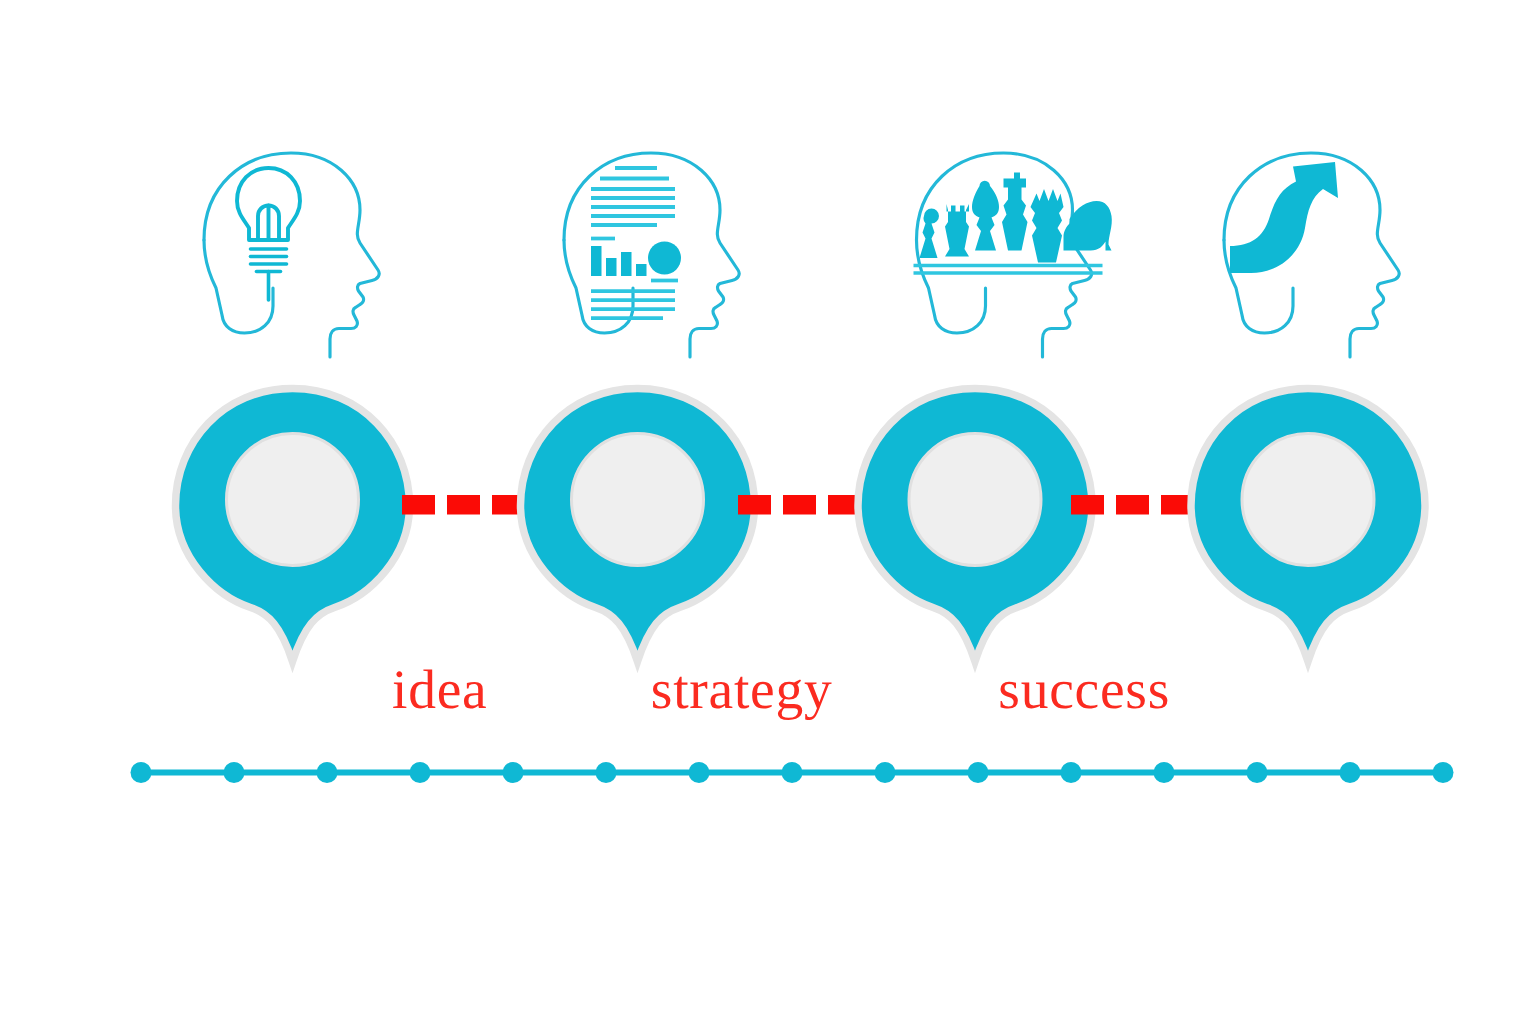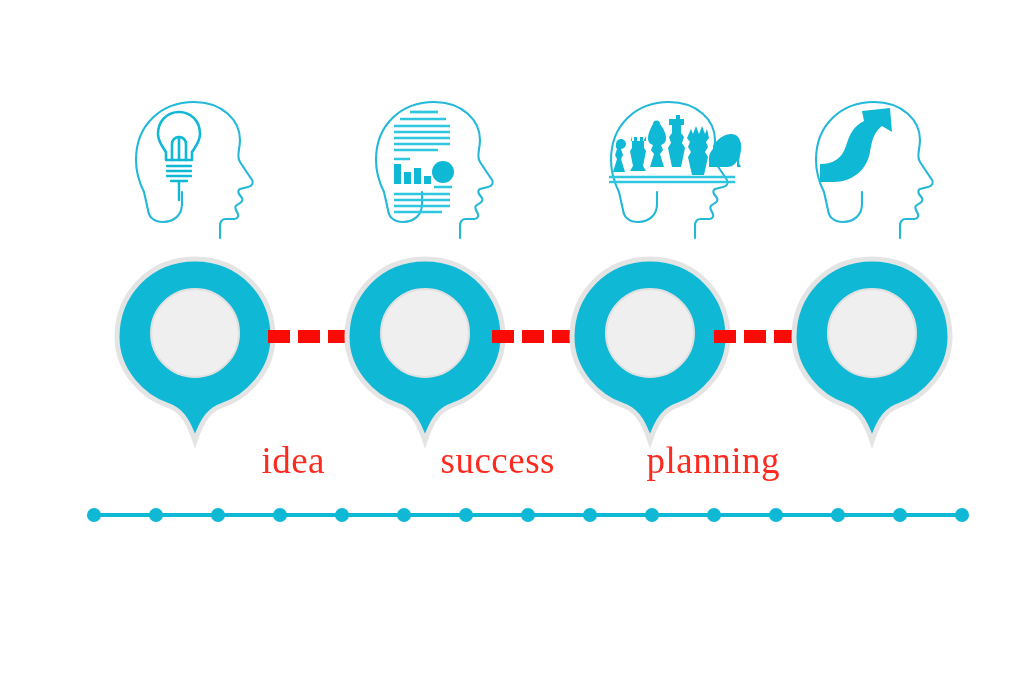--- a/index.html
+++ b/index.html
@@ -277,22 +277,22 @@
         <path d="M90 4 C44 4 12 40 12 82 C12 116 38 142 62 150
                  C74 154 82 162 90 186 C98 162 106 154 118 150
                  C142 142 168 116 168 82 C168 40 136 4 90 4 Z" fill="#0fb8d4" stroke="#e4e4e4" stroke-width="5"></path>
         <circle cx="90" cy="78" r="44" fill="#efefef" stroke="#e0e0e0" stroke-width="2"></circle>
       </svg>
     </div>
   </div>
 
   <div class="label-row">
     <div class="step-label" style="left:65px;">idea</div>
-    <div class="step-label" style="left:295px;">success</div>
-    <div class="step-label" style="left:520px;">planning</div>
+    <div class="step-label" style="left:295px;">strategy</div>
+    <div class="step-label" style="left:520px;">success</div>
   </div>
 
   <div class="dot-rule">
     <svg viewBox="0 0 1024 30">
       <g id="dot-rule-group" stroke="#0fb8d4" stroke-width="4" fill="#0fb8d4">
           <line x1="94" x2="156" y1="15" y2="15" stroke="#0fb8d4" stroke-width="4"></line>
           <line x1="156" x2="218" y1="15" y2="15" stroke="#0fb8d4" stroke-width="4"></line>
           <line x1="218" x2="280" y1="15" y2="15" stroke="#0fb8d4" stroke-width="4"></line>
           <line x1="280" x2="342" y1="15" y2="15" stroke="#0fb8d4" stroke-width="4"></line>
           <line x1="342" x2="404" y1="15" y2="15" stroke="#0fb8d4" stroke-width="4"></line>

